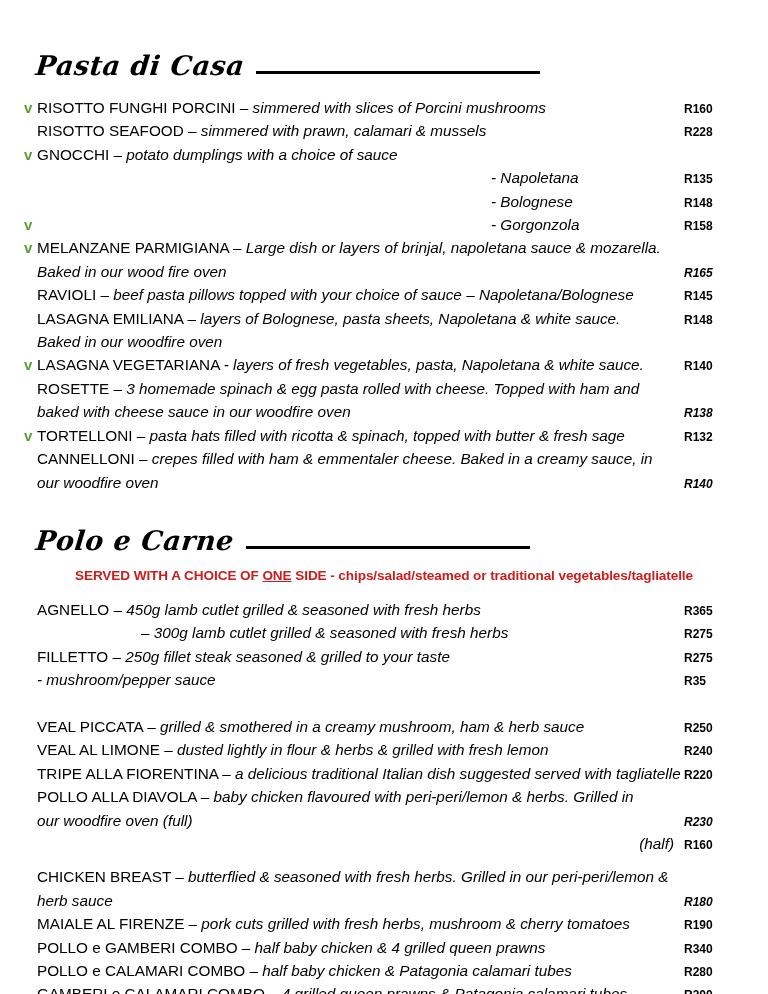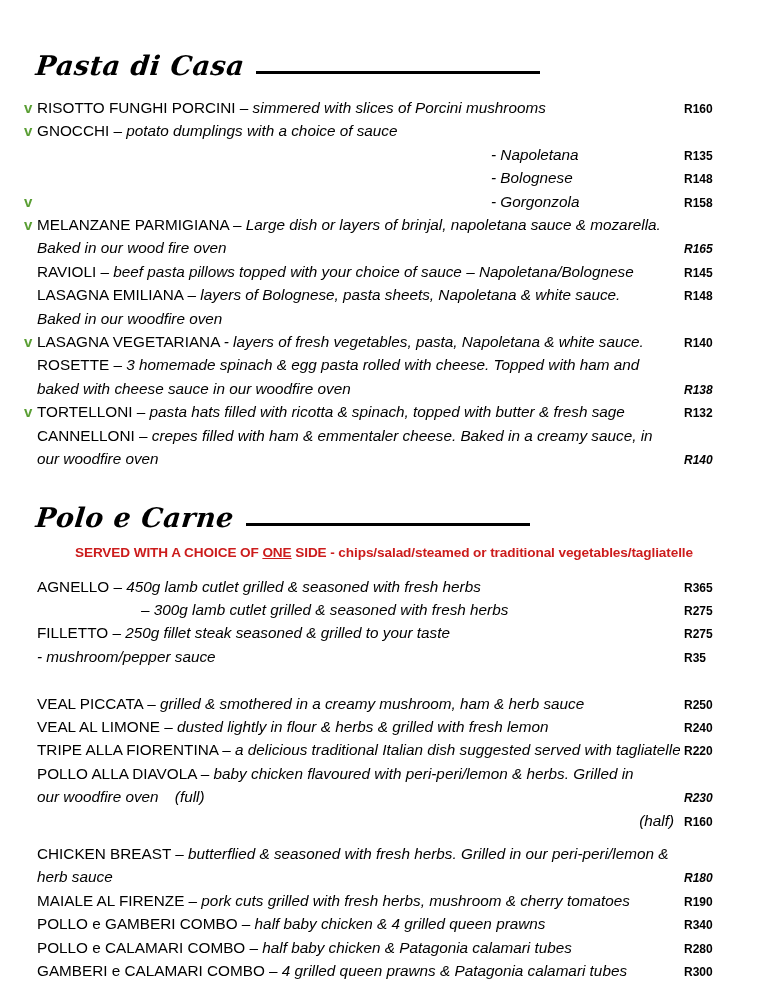--- a/index.html
+++ b/index.html
@@ -103,21 +103,20 @@
     padding-left: 104px;
   }
   
   .row.rightnote .text {
     text-align: left;
     font-style: italic;
   }
   .qual {
     font-style: italic;
     padding-right: 6px;
-    margin-left: 12px;
   }
   .row.qualrow .text {
     text-align: right;
   }
 
   
   .served-note {
     color: #cc1c1c;
     font-weight: bold;
     font-size: 13.6px;
@@ -147,20 +146,25 @@
 
   <div class="spacer-16"></div>
 
   <div class="items" id="rows-0">
       <div class="row">
         <span class="veg" style="color: rgb(90, 158, 52);">v</span>
         <span class="text"><span class="name">RISOTTO FUNGHI PORCINI </span><span class="desc">– simmered with slices of Porcini mushrooms</span></span>
         <span class="price">R160</span>
       </div>
       <div class="row">
+        <span class="veg blank">v</span>
+        <span class="text"><span class="name">RISOTTO SEAFOOD </span><span class="desc">– simmered with prawn, calamari &amp; mussels</span></span>
+        <span class="price">R228</span>
+      </div>
+      <div class="row">
         <span class="veg" style="color: rgb(90, 158, 52);">v</span>
         <span class="text"><span class="name">GNOCCHI </span><span class="desc">– potato dumplings with a choice of sauce</span></span>
         <span class="price empty">R000</span>
       </div>
       <div class="row sauce">
         <span class="veg blank">v</span>
         <span class="text"><span class="desc">- Napoletana</span></span>
         <span class="price">R135</span>
       </div>
       <div class="row sauce">

